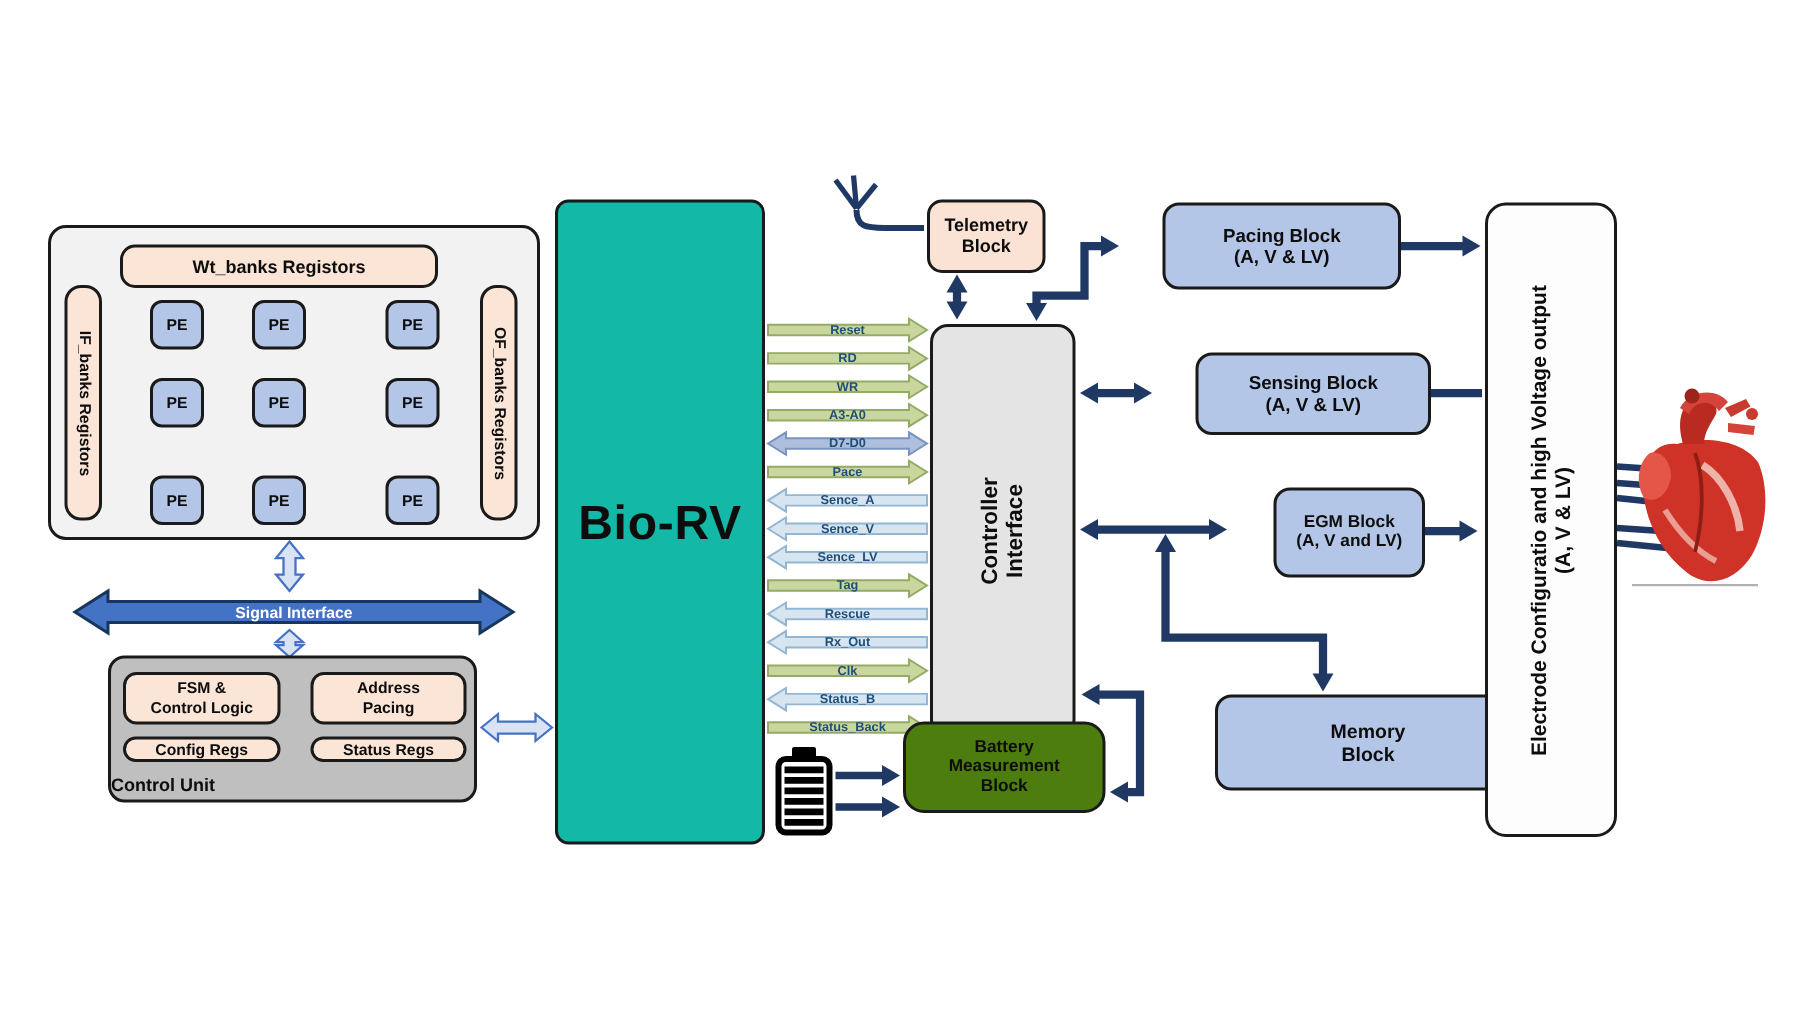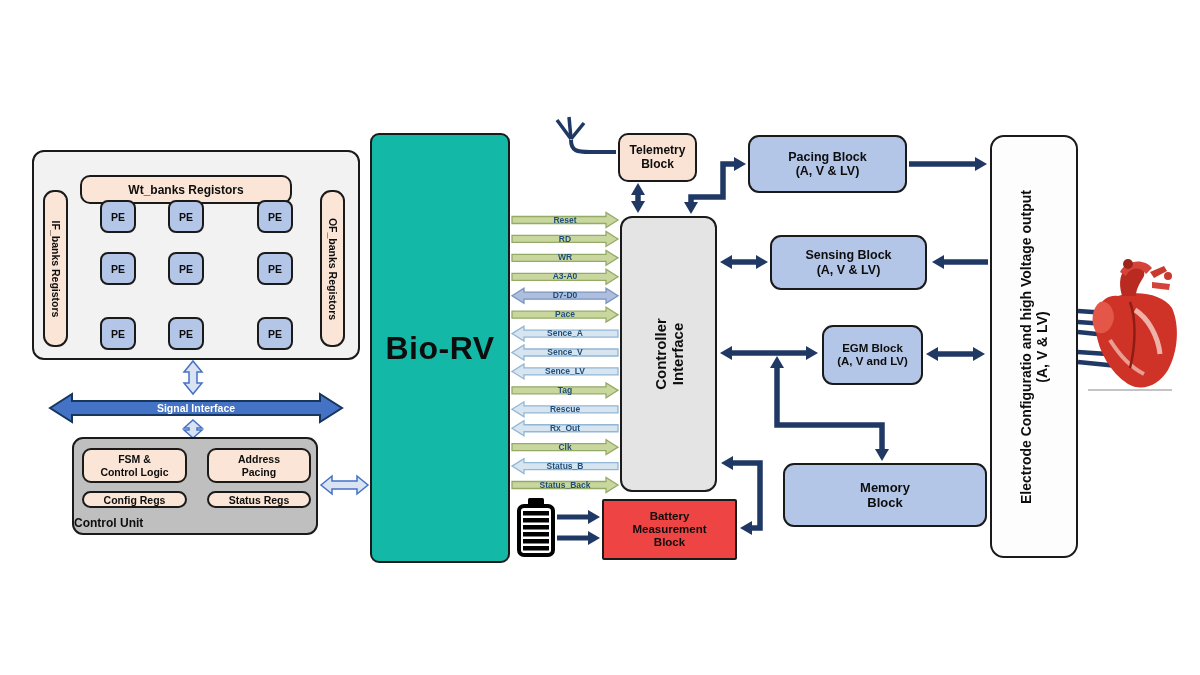--- a/index.html
+++ b/index.html
@@ -5,21 +5,21 @@
   html,body{margin:0;padding:0;background:#fff;}
   #stage{position:relative;width:1200px;height:675px;background:#fff;overflow:hidden;
          font-family:"Liberation Sans",sans-serif;}
   #art{position:absolute;left:0;top:0;z-index:1;}
   .box{position:absolute;z-index:2;box-sizing:border-box;display:flex;align-items:center;
        justify-content:center;text-align:center;font-weight:bold;color:#0d0d0d;}
   .ml{white-space:pre-line;line-height:1.16;}
   .outer-left{left:32px;top:150px;width:328px;height:210px;background:#f2f2f2;
               border:2.5px solid #1a1a1a;border-radius:12px;}
   .wt-banner{left:80px;top:163px;width:212px;height:29px;background:#fbe5d6;
-             border:2px solid #1a1a1a;border-radius:10px;font-size:12px;margin-top:12px;}
+             border:2px solid #1a1a1a;border-radius:10px;font-size:12px;}
   .side-reg{background:#fbe5d6;border:2px solid #1a1a1a;border-radius:11px;}
   .if-reg{left:43px;top:190px;width:25px;height:157px;}
   .of-reg{left:320px;top:190px;width:25px;height:157px;}
   .vlabel{position:absolute;left:50%;top:50%;white-space:pre-line;text-align:center;font-weight:bold;}
   .rot-down{transform:translate(-50%,-50%) rotate(90deg);}
   .rot-up{transform:translate(-50%,-50%) rotate(-90deg);}
   .pe{width:36px;height:33px;background:#b4c6e7;border:2.5px solid #1a1a1a;border-radius:8px;
       font-size:10.5px;}
   .control-unit{left:72px;top:437px;width:246px;height:98px;background:#bfbfbf;
                 border:2.5px solid #1a1a1a;border-radius:11px;}
@@ -28,27 +28,27 @@
   .fsm{left:82px;top:448px;width:105px;height:35px;text-align:center;}
   .addr{left:207px;top:448px;width:104px;height:35px;}
   .cfg{left:82px;top:491px;width:105px;height:17px;}
   .sts{left:207px;top:491px;width:104px;height:17px;}
   .bio-rv{left:370px;top:133px;width:140px;height:430px;background:#14b8a6;
           border:2.5px solid #1a1a1a;border-radius:9px;font-size:32px;letter-spacing:.5px;}
   .ctrl-if{left:620px;top:216px;width:97px;height:276px;background:#e4e4e4;
            border:2.5px solid #1a1a1a;border-radius:12px;}
   .telemetry{left:618px;top:133px;width:79px;height:49px;background:#fae3d4;
              border:2.5px solid #1a1a1a;border-radius:10px;font-size:12px;}
-  .blue-blk{background:#b4c6e7;border:2.5px solid #1a1a1a;border-radius:11px;}
+  .blue-blk{background:#b4c6e7;border:2.5px solid #1a1a1a;border-radius:11px;margin-left:27px;}
   .pacing{left:748px;top:135px;width:159px;height:58px;font-size:12.5px;}
   .sensing{left:770px;top:235px;width:157px;height:55px;font-size:12.5px;}
   .egm{left:822px;top:325px;width:101px;height:60px;font-size:11.5px;}
   .memory{left:783px;top:463px;width:204px;height:64px;font-size:13px;}
-  .batt-meas{left:602px;top:499px;width:135px;height:61px;background:#ef4444;
-             border:2.5px solid #1a1a1a;border-radius:2px;font-size:11.5px;}
+  .batt-meas{left:602px;top:481px;width:135px;height:61px;background:#4d7c0f;
+             border:2.5px solid #1a1a1a;border-radius:14px;font-size:11.5px;}
   .electrode{left:990px;top:135px;width:88px;height:423px;background:#fdfdfd;
              border:2.5px solid #1a1a1a;border-radius:14px;}
 </style>
 </head>
 <body>
 
 <div id="stage">
 
 <svg id="art" width="1200" height="675" viewBox="0 0 1200 675">
 

